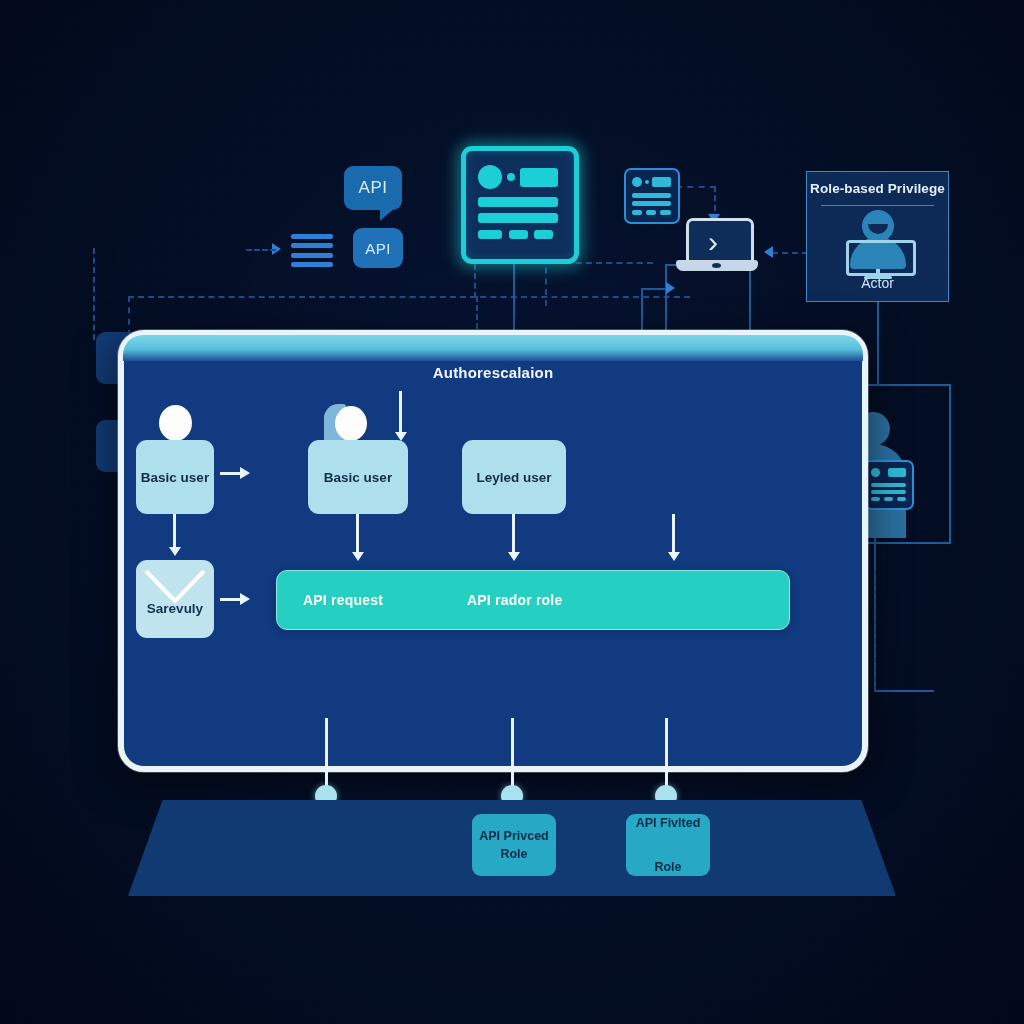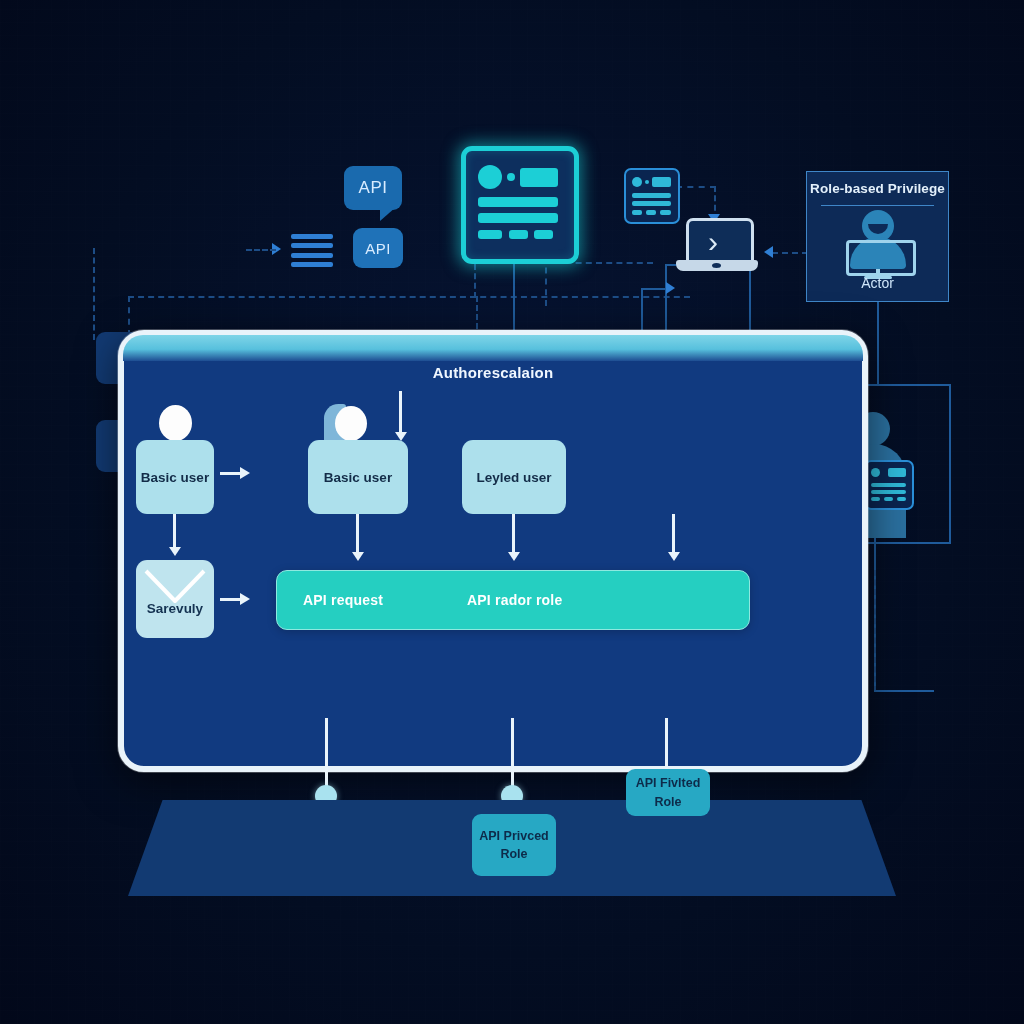--- a/index.html
+++ b/index.html
@@ -286,21 +286,21 @@
     <div class="wline-h" style="left:96px;top:262px;width:22px;"></div>
     <div class="warrow-r" style="left:116px;top:257px;"></div>
 
     <div class="stem" style="left:232px;top:178px;height:42px;"></div>
     <div class="warrow-d" style="left:228px;top:216px;"></div>
     <div class="stem" style="left:388px;top:178px;height:42px;"></div>
     <div class="warrow-d" style="left:384px;top:216px;"></div>
     <div class="stem" style="left:548px;top:178px;height:42px;"></div>
     <div class="warrow-d" style="left:544px;top:216px;"></div>
 
-    <div class="tbar" style="left:152px;top:234px;width:472px;height:58px;">
+    <div class="tbar" style="left:152px;top:234px;width:472px;height:58px;padding-left:40px;">
       <span style="left:26px;">API request</span>
       <span style="left:190px;">API rador role</span>
     </div>
 
 
     <div class="stem" style="left:201px;top:382px;height:48px;"></div>
     <div class="stem" style="left:387px;top:382px;height:48px;"></div>
     <div class="stem" style="left:541px;top:382px;height:48px;"></div>
   </div>
 
@@ -309,17 +309,17 @@
   <div class="stem" style="left:665px;top:760px;height:34px;"></div>
   <div class="ndot" style="left:315px;top:785px;width:22px;height:22px;"></div>
   <div class="ndot" style="left:501px;top:785px;width:22px;height:22px;"></div>
   <div class="ndot" style="left:655px;top:785px;width:22px;height:22px;"></div>
 
   <div id="platform"></div>
   <div class="bbox" style="left:472px;top:814px;width:84px;height:62px;">
     <span>API Privced</span>
     <span>Role</span>
   </div>
-  <div class="bbox" style="left:626px;top:769px;width:84px;height:47px;">
+  <div class="bbox" style="left:626px;top:814px;width:84px;height:62px;justify-content:space-between;">
     <span>API Fivlted</span>
     <span>Role</span>
   </div>
 </div>
 
 </body></html>

